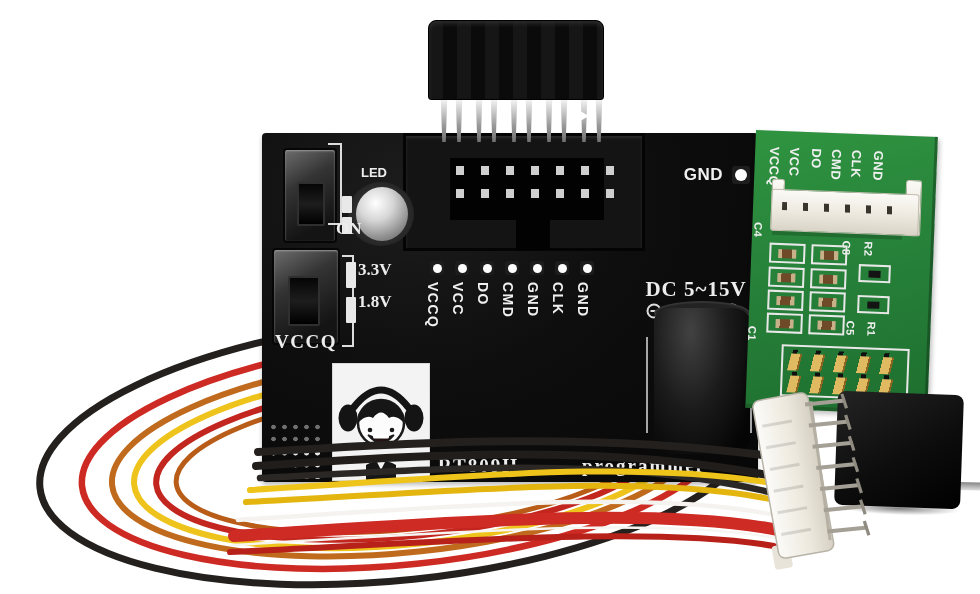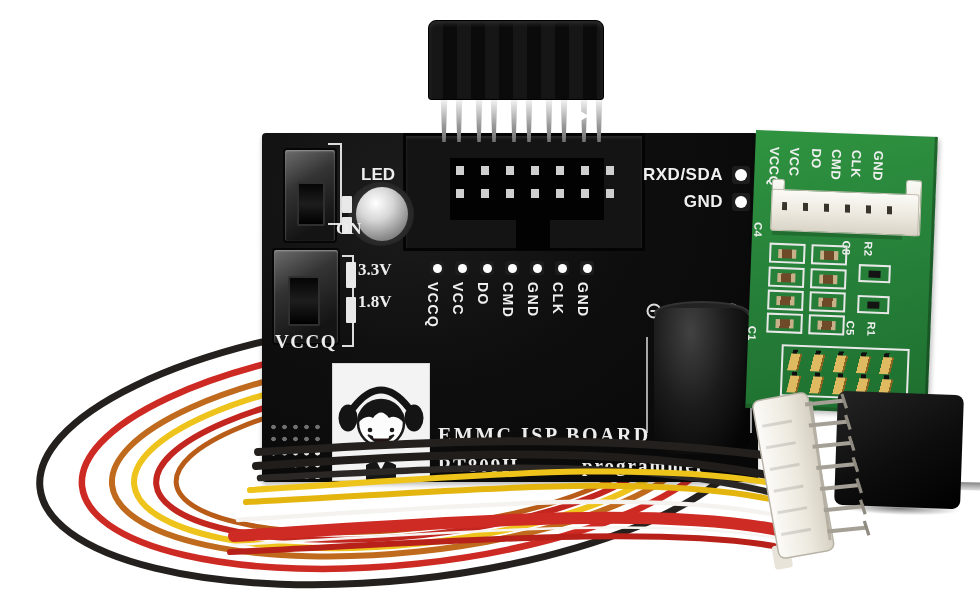--- a/index.html
+++ b/index.html
@@ -129,21 +129,21 @@
 
     <div class="abs header">
       <div class="abs header-open"></div>
       <div class="abs header-notch"></div>
       <div class="abs pinstrip" style="top:30px"></div>
       <div class="abs pinstrip" style="top:53px"></div>
     </div>
 
     <div class="abs led-ring"></div>
     <div class="abs led-dome"></div>
-    <div class="abs silk" style="left:99px;top:32px;font-weight:bold;font-size:17px">LED</div>
+    <div class="abs silk" style="left:99px;top:32px;font-weight:bold;font-size:13px">LED</div>
 
     <div class="abs sw" style="left:21px;top:15px;width:54px;height:95px">
       <div class="knob" style="left:12px;top:32px;width:28px;height:44px"></div>
     </div>
     <div class="abs bracket" style="left:66px;top:10px;width:14px;height:82px"></div>
     <div class="abs bar" style="left:80px;top:63px;width:10px;height:17px"></div>
     <div class="abs bar" style="left:80px;top:84px;width:10px;height:17px"></div>
     <div class="abs silk serifb" style="left:74px;top:86px;font-size:17px">ON</div>
 
     <div class="abs sw" style="left:10px;top:115px;width:68px;height:97px">
@@ -182,33 +182,28 @@
       <span class="vlabel" style="left:36px;top:21px">VCC</span>
       <span class="vlabel" style="left:61px;top:21px">DO</span>
       <span class="vlabel" style="left:86px;top:21px">CMD</span>
       <span class="vlabel" style="left:111px;top:21px">GND</span>
       <span class="vlabel" style="left:136px;top:21px">CLK</span>
       <span class="vlabel" style="left:161px;top:21px">GND</span>
     </div>
 
     <div class="abs" style="left:288px;top:28px;width:200px">
       <div class="iorow">
-        <span class="iolabel">RXD/SDA</span>
-        <span class="pad big">
-            <i></i>
-          </span>
-      </div>
-      <div class="iorow">
         <span class="iolabel">GND</span>
         <span class="pad big">
             <i></i>
           </span>
       </div>
     </div>
 
+    <div class="abs silk serifb" style="left:378px;top:144px;width:112px;text-align:center;font-size:21px;letter-spacing:1px">DC 5~15V</div>
     <svg class="abs" style="left:383px;top:169px" width="96" height="18" viewBox="0 0 96 18">
       <g stroke="#dcdcdc" stroke-width="2" fill="none">
         <circle cx="9" cy="9" r="6.5"></circle>
           <line x1="5.5" y1="9" x2="12.5" y2="9"></line>
         <line x1="17" y1="9" x2="38" y2="9"></line>
         <path d="M52 3 A7 7 0 1 0 52 15"></path>
           <circle cx="49" cy="9" r="2" fill="#dcdcdc"></circle>
         <line x1="58" y1="9" x2="78" y2="9"></line>
         <circle cx="87" cy="9" r="6.5"></circle>
           <line x1="83.5" y1="9" x2="90.5" y2="9"></line>
@@ -232,21 +227,20 @@
       <circle cx="49" cy="60" r="23" fill="#fcfcfc" stroke="#1a1a1a" stroke-width="2.5"></circle>
       <path d="M26 60 A23 23 0 0 1 72 60 Q64 51 57 55 Q49 44 41 55 Q34 51 26 60 Z" fill="#161616"></path>
       <circle cx="38" cy="67" r="2.3" fill="#1a1a1a"></circle>
       <circle cx="60" cy="67" r="2.3" fill="#1a1a1a"></circle>
       <path d="M36 72 Q49 88 62 72 Q49 79 36 72 Z" fill="#241312" stroke="#1a1a1a" stroke-width="1.5"></path>
       <rect x="41" y="72" width="16" height="3.5" rx="1.5" fill="#ffffff"></rect>
       <path d="M34 118 L34 102 Q49 93 64 102 L64 118 Z" fill="#161616"></path>
       <polygon points="45,99 53,99 49,107" fill="#f3f3f3"></polygon>
     </svg>
 
-    <div class="abs silk serifb" style="left:176px;top:291px;font-size:20px;letter-spacing:2.5px;white-space:nowrap">EMMC ISP BOARD</div>
     <div class="abs" style="left:176px;top:322px;white-space:nowrap">
       <span class="silk serifb" style="font-size:19px;letter-spacing:2px">RT809H</span>
       <span style="display:inline-block;width:54px"></span>
       <span class="silk serifb" style="font-size:19px;letter-spacing:2px">programmer</span>
     </div>
   </div>
 
   <div class="abs" id="plug-group">
     <div class="abs plug-body"></div>
     <span class="ppin" style="left:16px"></span>

